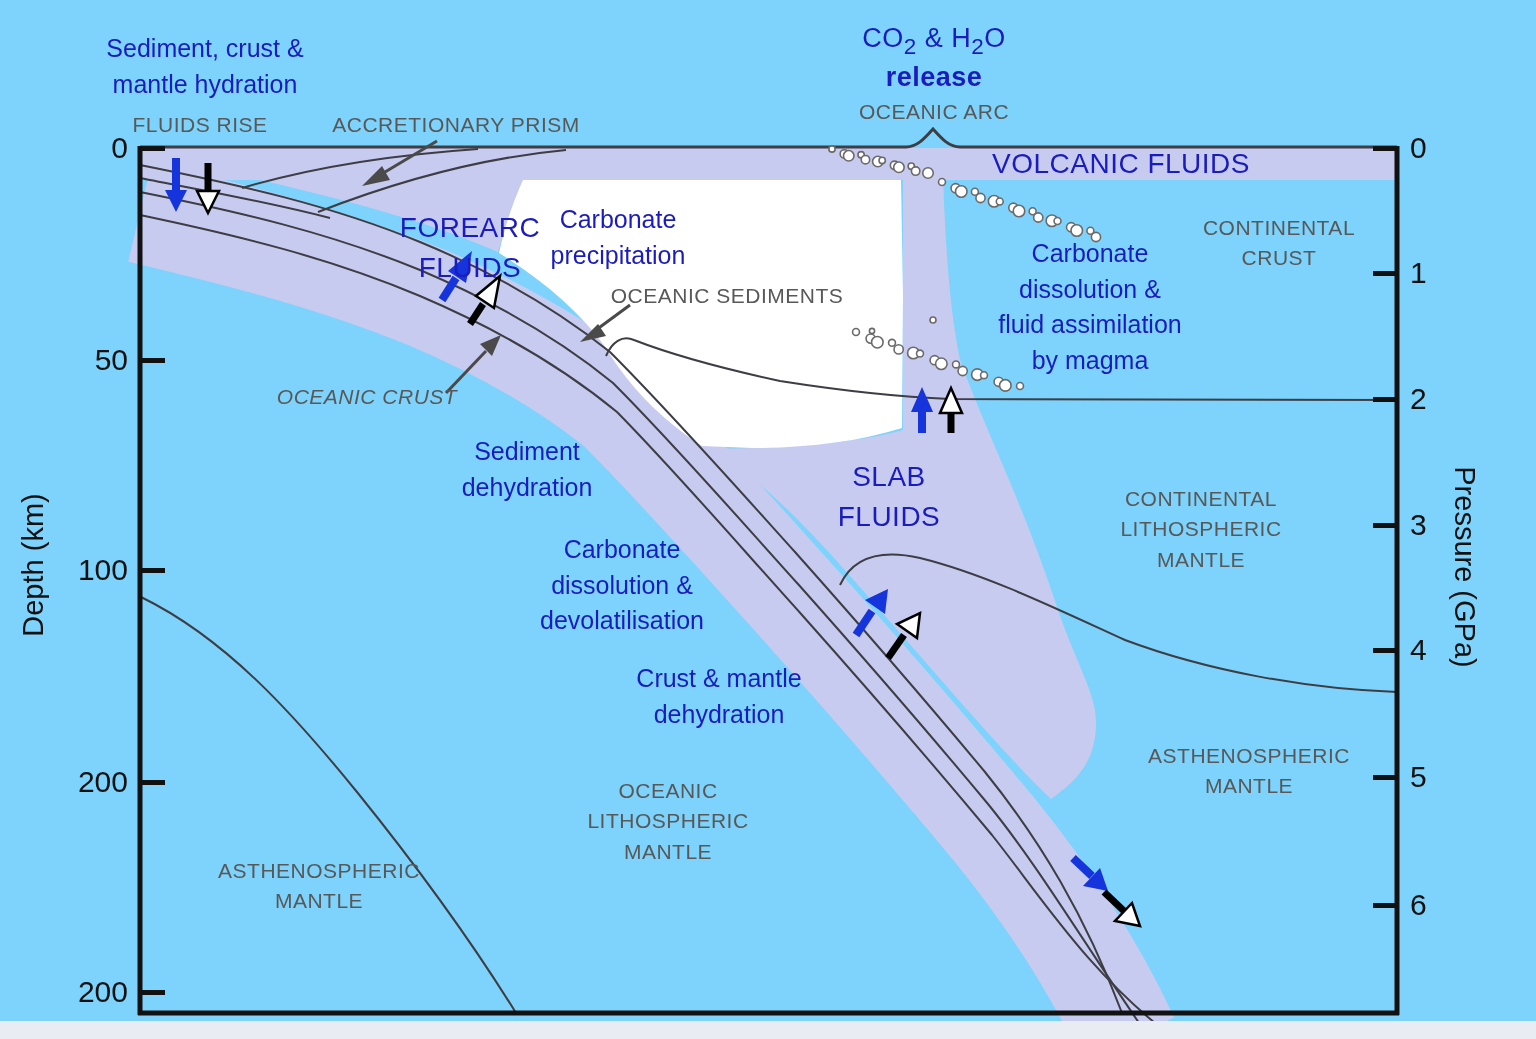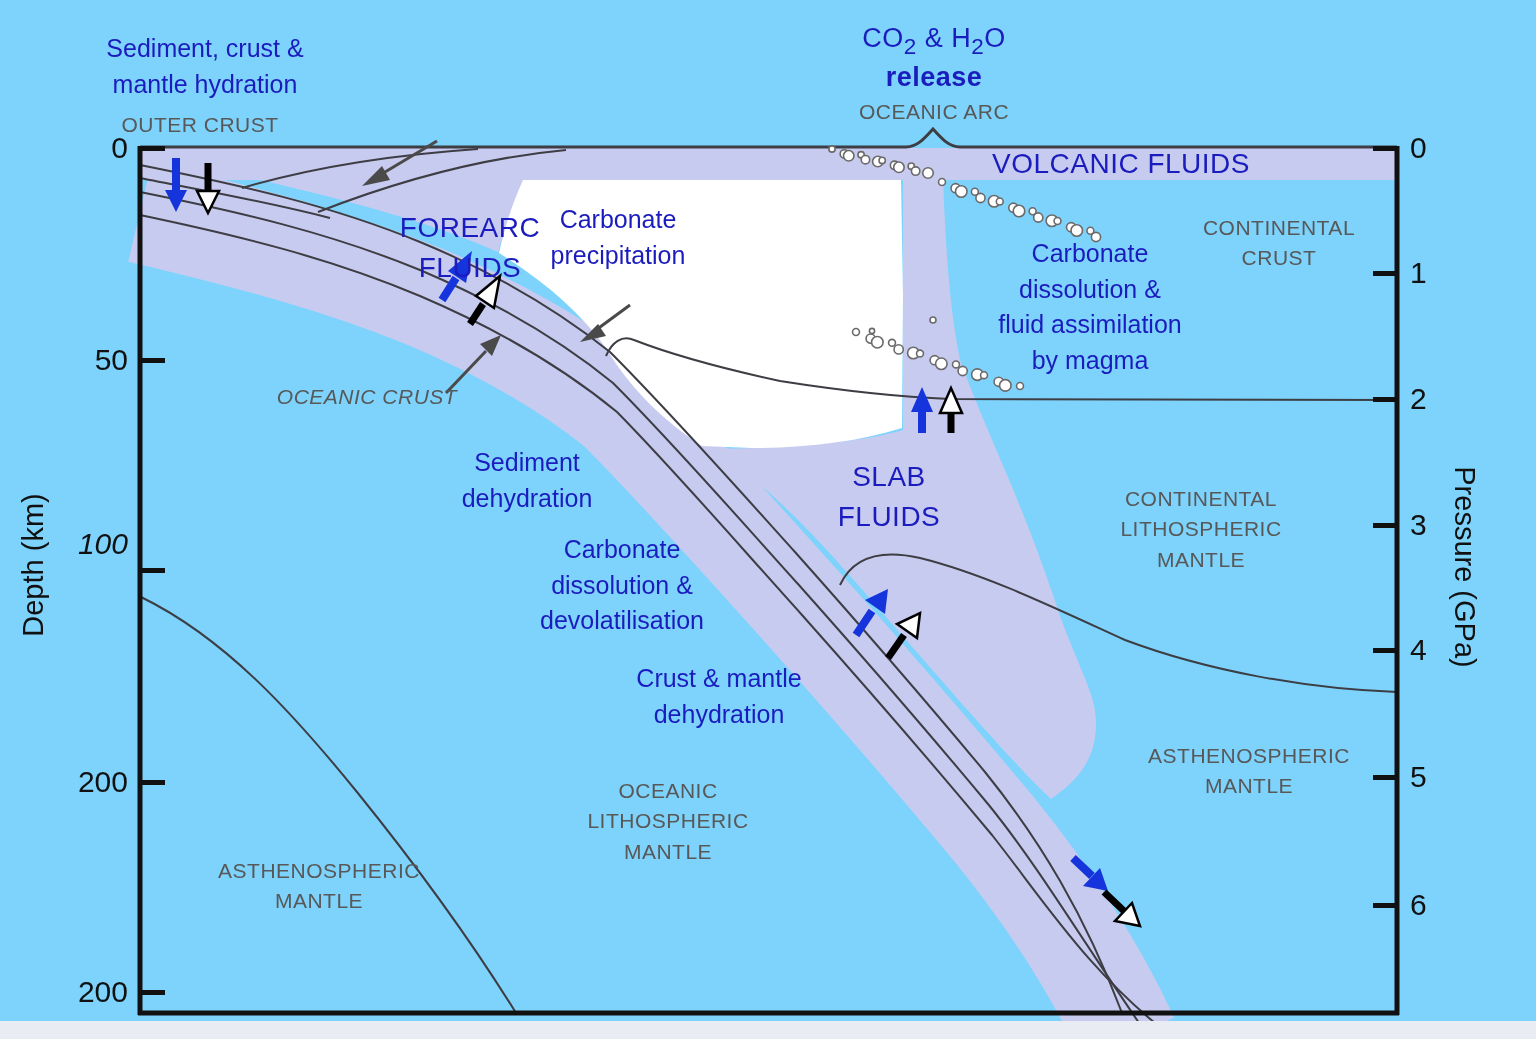--- a/index.html
+++ b/index.html
@@ -196,40 +196,42 @@
       </g>
       <g>
         <line x1="1104" y1="892" x2="1124" y2="911" stroke="#000" stroke-width="7"></line>
         <polygon points="1140,926 1115,921 1132,903" fill="#fff" stroke="#000" stroke-width="2.5"></polygon>
       </g>
     </g>
   </svg>
 
   <div class="lbl blue" style="left:205px;top:66px;">Sediment, crust &amp;
 mantle hydration</div>
-  <div class="lbl gray" style="left:200px;top:125px;">OUTER CRUST</div>
+  <div class="lbl gray" style="left:200px;top:125px;">FLUIDS RISE</div>
+  <div class="lbl gray" style="left:456px;top:125px;">ACCRETIONARY PRISM</div>
   <div class="lbl blue-big" style="left:470px;top:212px;margin-top:36px;">FOREARC
 FLUIDS</div>
   <div class="lbl blue" style="left:618px;top:237px;">Carbonate
 precipitation</div>
+  <div class="lbl gray" style="left:727px;top:296px;">OCEANIC SEDIMENTS</div>
   <div class="lbl gray" style="left:367px;top:397px;font-style:italic;">OCEANIC CRUST</div>
 
   <div class="lbl blue-big" style="left:934px;top:41px;font-size:27px;"><span>CO</span><sub>2</sub><span> &amp; H</span><sub>2</sub><span>O</span></div>
   <div class="lbl blue-big" style="left:934px;top:77px;font-size:27px;font-weight:bold;">release</div>
   <div class="lbl gray" style="left:934px;top:112px;">OCEANIC ARC</div>
   <div class="lbl blue-big" style="left:1121px;top:164px;">VOLCANIC FLUIDS</div>
   <div class="lbl gray" style="left:1279px;top:243px;">CONTINENTAL
 CRUST</div>
   <div class="lbl blue" style="left:1090px;top:307px;">Carbonate
 dissolution &amp;
 fluid assimilation
 by magma</div>
   <div class="lbl blue-big" style="left:889px;top:497px;">SLAB
 FLUIDS</div>
-  <div class="lbl blue" style="left:527px;top:480px;">Sediment
+  <div class="lbl blue" style="left:527px;top:469px;">Sediment
 dehydration</div>
   <div class="lbl blue" style="left:622px;top:585px;">Carbonate
 dissolution &amp;
 devolatilisation</div>
   <div class="lbl blue" style="left:719px;top:696px;">Crust &amp; mantle
 dehydration</div>
   <div class="lbl gray" style="left:1201px;top:530px;">CONTINENTAL
 LITHOSPHERIC
 MANTLE</div>
   <div class="lbl gray" style="left:1249px;top:771px;">ASTHENOSPHERIC
@@ -242,21 +244,21 @@
 
   <div class="axis-label" style="left:33px;top:565px;transform:translate(-50%,-50%) rotate(-90deg);">Depth (km)</div>
   <div class="axis-label" style="left:1464px;top:567px;transform:translate(-50%,-50%) rotate(90deg);">Pressure (GPa)</div>
 
   <div id="tick-layer">
       <div class="tick" style="left: 140px; top: 146px; width: 25px;"></div>
       <div class="tick-num left" style="left: 66px; top: 148px;">0</div>
       <div class="tick" style="left: 140px; top: 358px; width: 25px;"></div>
       <div class="tick-num left" style="left: 66px; top: 360px;">50</div>
       <div class="tick" style="left: 140px; top: 568px; width: 25px;"></div>
-      <div class="tick-num left" style="left: 66px; top: 544px; font-style: italic;">100</div>
+      <div class="tick-num left" style="left: 66px; top: 570px;">100</div>
       <div class="tick" style="left: 140px; top: 780px; width: 25px;"></div>
       <div class="tick-num left" style="left: 66px; top: 782px;">200</div>
       <div class="tick" style="left: 140px; top: 990px; width: 25px;"></div>
       <div class="tick-num left" style="left: 66px; top: 992px;">200</div>
       <div class="tick" style="left: 1373px; top: 146px; width: 24px;"></div>
       <div class="tick-num" style="left: 1410px; top: 148px;">0</div>
       <div class="tick" style="left: 1373px; top: 271px; width: 24px;"></div>
       <div class="tick-num" style="left: 1410px; top: 273px;">1</div>
       <div class="tick" style="left: 1373px; top: 397px; width: 24px;"></div>
       <div class="tick-num" style="left: 1410px; top: 399px;">2</div>

